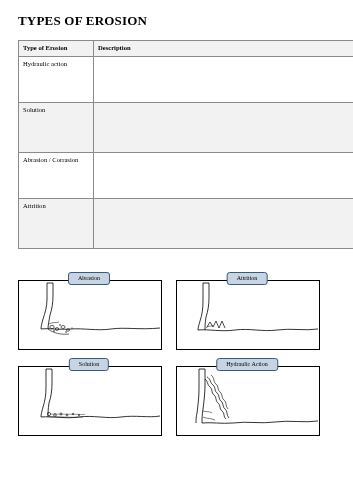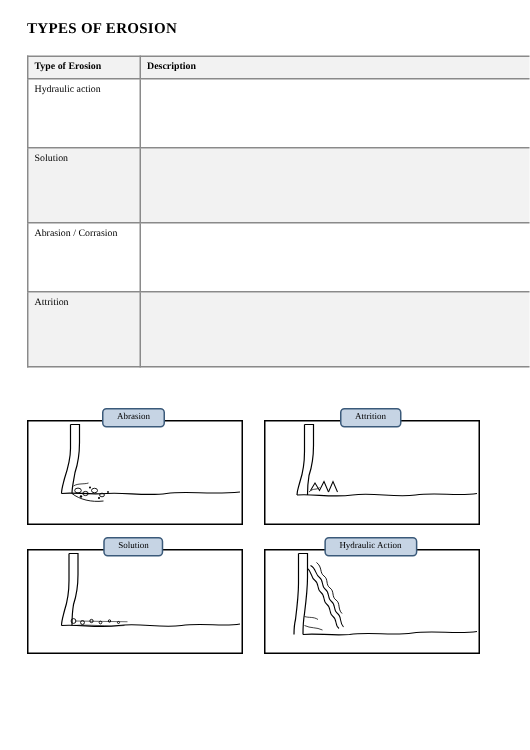--- a/index.html
+++ b/index.html
@@ -16,21 +16,21 @@
   }
   .page {
     position: relative;
     width: 353px;
     height: 500px;
     box-sizing: border-box;
     padding: 14px 16px 0 18px;
   }
   .doc-title {
     font-family: "Liberation Serif", serif;
-    font-size: 10px;
+    font-size: 13px;
     font-weight: bold;
     letter-spacing: 0.2px;
     margin: 0 0 12px 0;
     line-height: 1.1;
   }
   table.erosion-table {
     width: 318px;
     border-collapse: collapse;
     table-layout: fixed;
     font-size: 6.6px;

